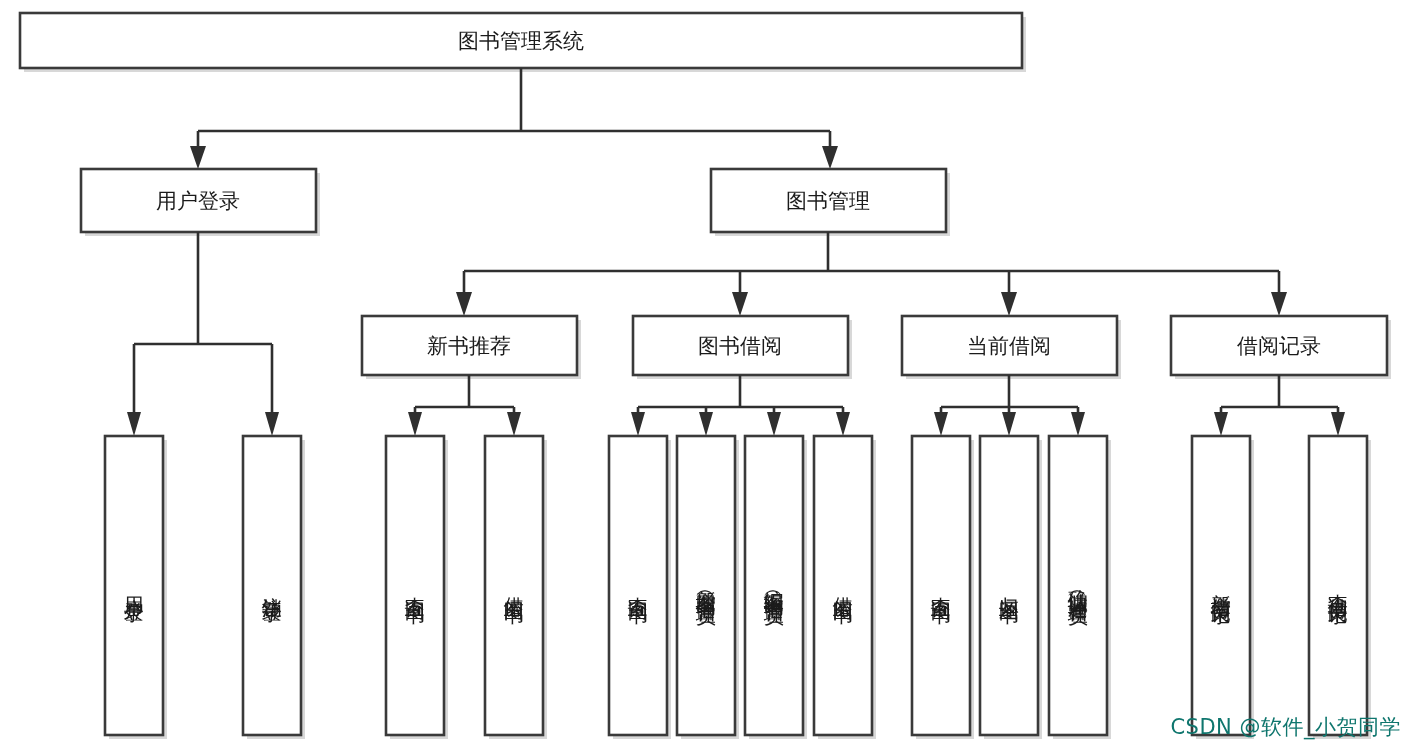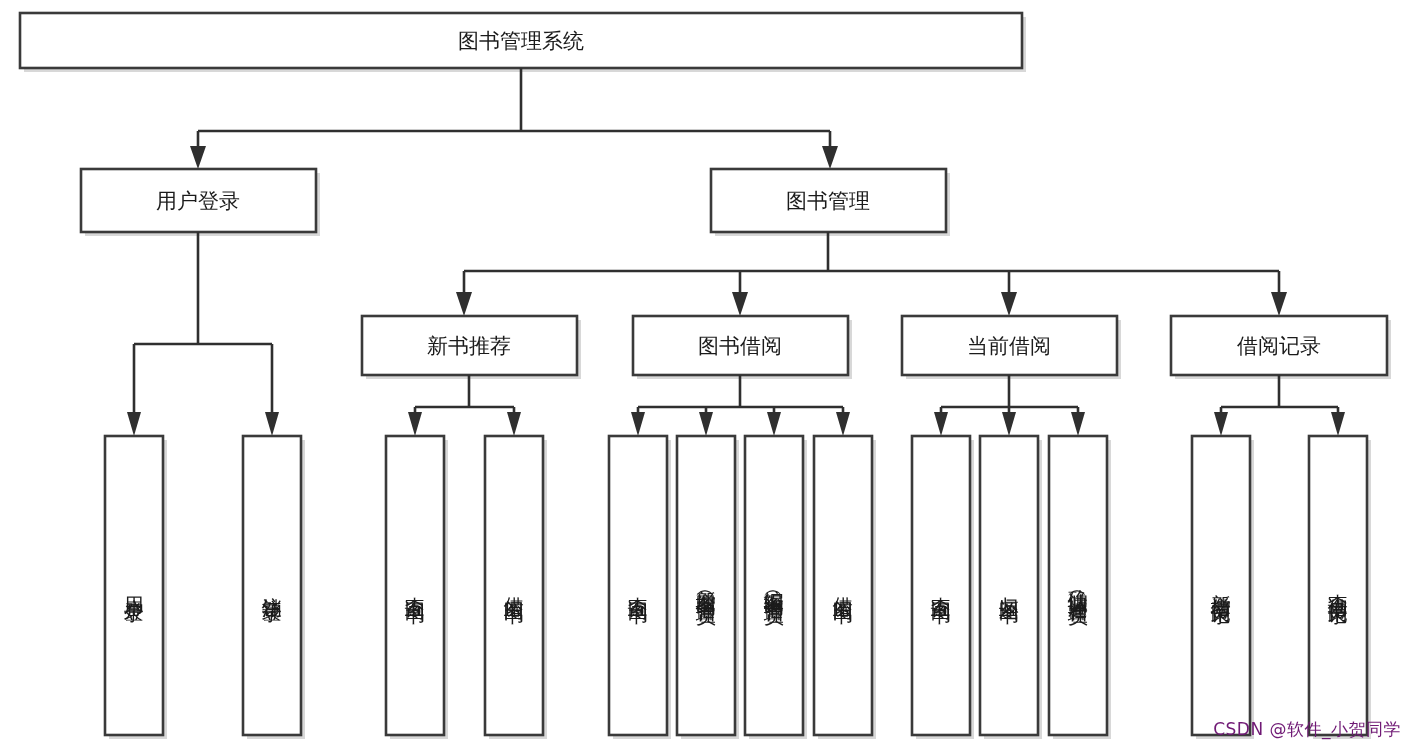--- a/index.html
+++ b/index.html
@@ -66,22 +66,22 @@
     line-height: 1.22;
     letter-spacing: 2.5px;
     color: #1b1b1b;
     white-space: nowrap;
   }
   .watermark {
     position: absolute;
     right: 12px;
     bottom: 6px;
     font-family: "DejaVu Sans", "Liberation Sans", sans-serif;
-    font-size: 17px;
-    color: #701a75;
+    font-size: 21px;
+    color: #0f766e;
     letter-spacing: 0.5px;
     user-select: none;
   }
 </style>
 </head>
 <body>
 
 <div id="diagram-root">
 
   <svg class="flow" viewBox="0 0 1405 747">

